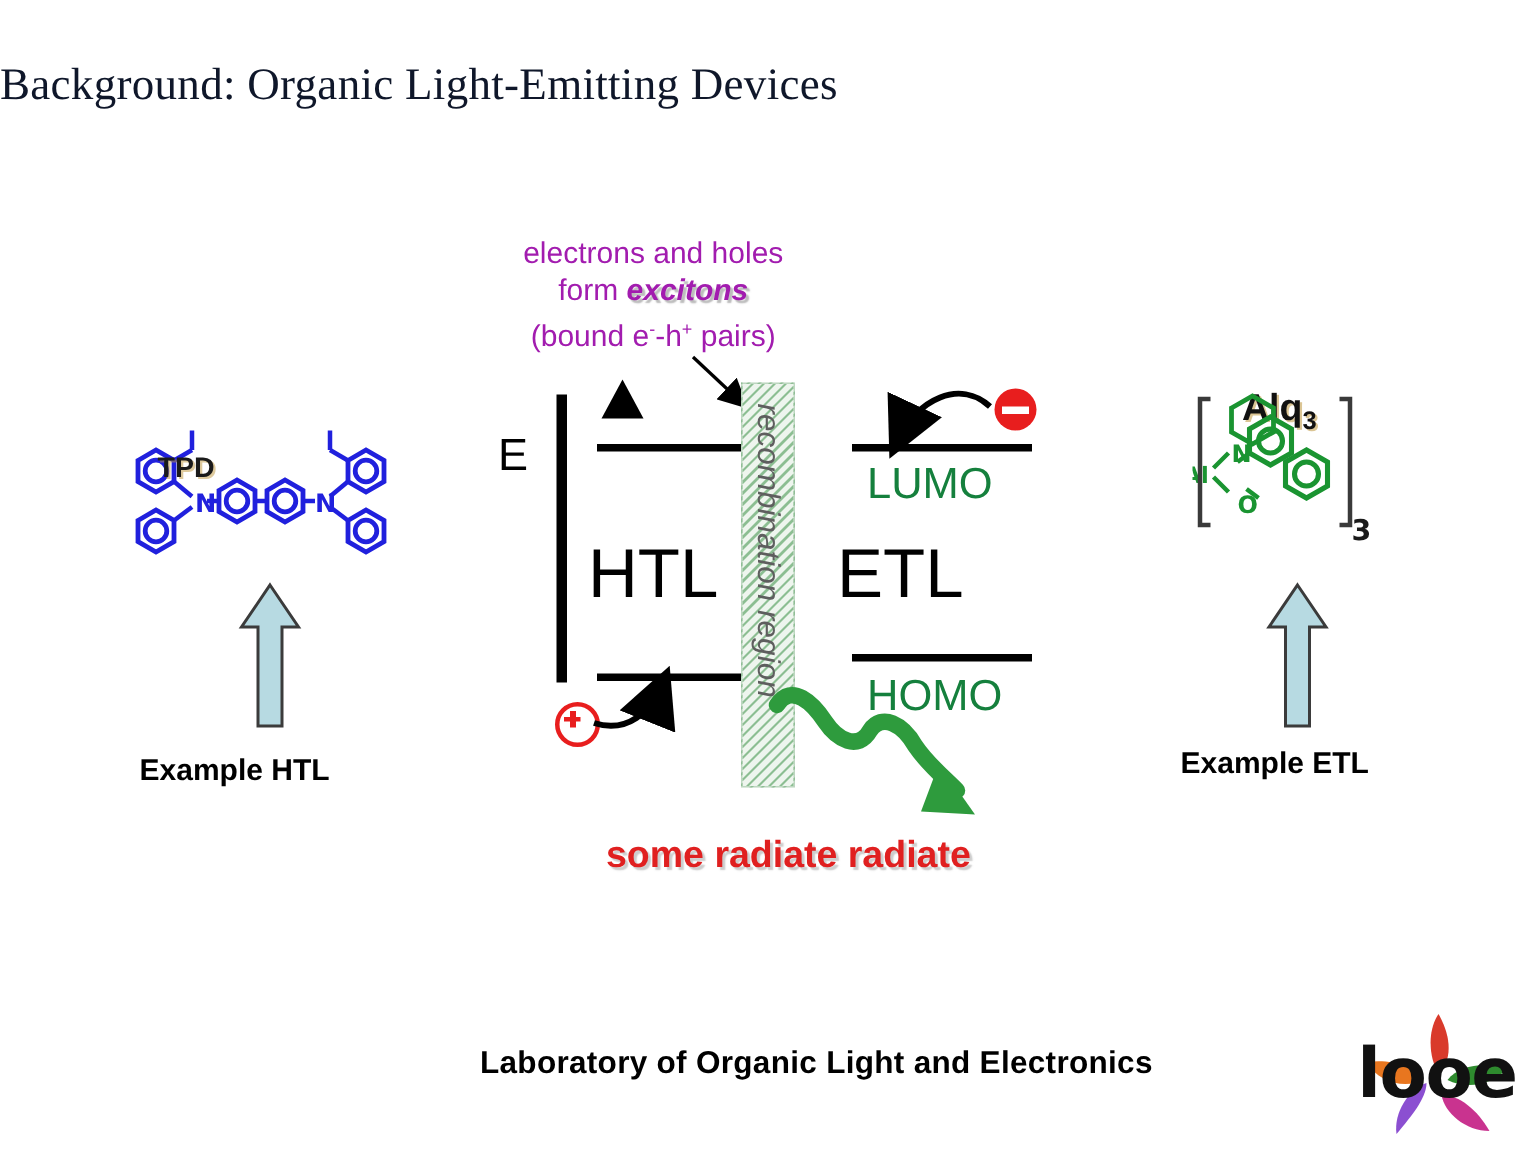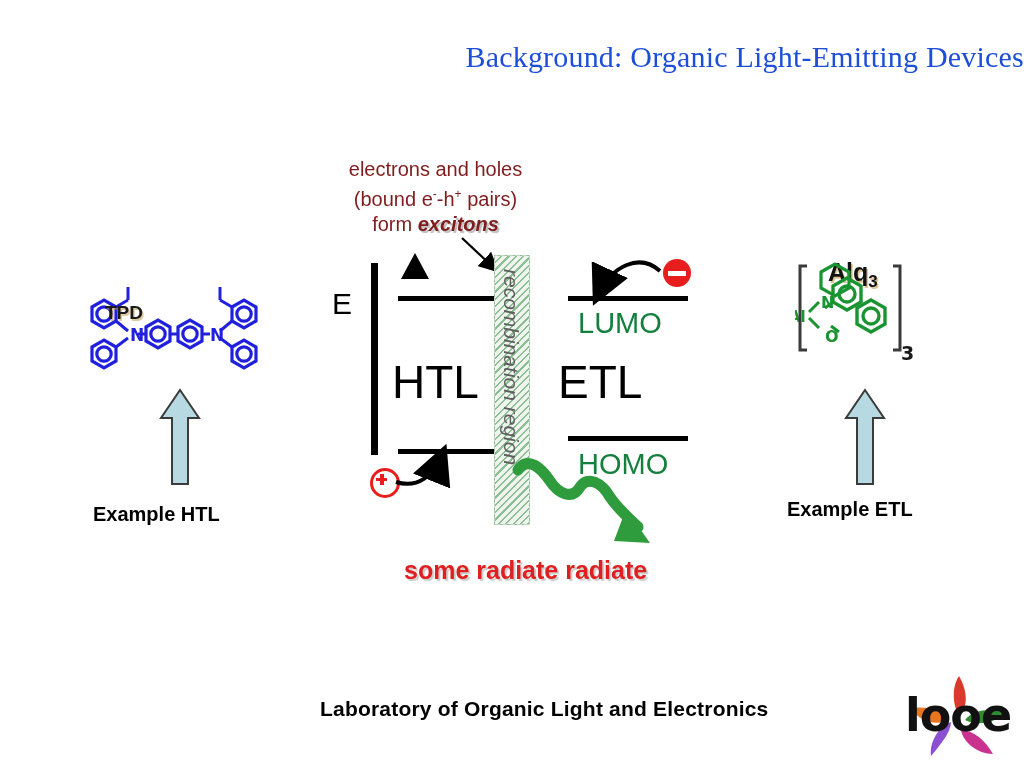--- a/index.html
+++ b/index.html
@@ -2,27 +2,27 @@
 <html><head>
 <meta charset="utf-8">
 <style>
   html,body{margin:0;padding:0;background:#ffffff;}
   body{width:1024px;height:768px;position:relative;overflow:hidden;
        font-family:"Liberation Sans","DejaVu Sans",sans-serif;}
 
   .slide{position:absolute;inset:0;background:#fff;}
 
   
-  .title{position:absolute;left:0;top:40px;width:1024px;text-align:right;
+  .title{position:absolute;left:0;top:40px;width:1024px;text-align:left;
          font-family:"Liberation Serif","DejaVu Serif",serif;
-         font-size:30px;color:#1d4ed8;letter-spacing:.2px;white-space:nowrap;}
+         font-size:30px;color:#0f172a;letter-spacing:.2px;white-space:nowrap;}
 
   
   .exciton-caption{position:absolute;left:283px;top:157px;width:305px;
-        text-align:center;color:#7f1d1d;font-size:20px;line-height:25px;
+        text-align:center;color:#a21caf;font-size:20px;line-height:25px;
         font-weight:500;}
   .exciton-caption .em{font-weight:bold;font-style:italic;
         text-shadow:2px 2px 1px rgba(150,150,150,.65);}
   .exciton-caption sup{font-size:12px;vertical-align:super;}
 
   
   .diagram{position:absolute;left:330px;top:255px;width:370px;height:290px;}
 
   .e-label{position:absolute;left:2px;top:32px;font-size:30px;color:#000;
            font-family:"Liberation Sans",sans-serif;}
@@ -109,24 +109,24 @@
 </head>
 <body>
 
 <div class="slide">
 
   <div class="title">Background: Organic Light-Emitting Devices</div>
 
   <div class="exciton-caption">
     <div>electrons and holes</div>
     <div>
+      <span>form </span><span class="em">excitons</span>
+    </div>
+    <div>
       <span>(bound e</span><sup>-</sup><span>-h</span><sup>+</sup><span> pairs)</span>
-    </div>
-    <div>
-      <span>form </span><span class="em">excitons</span>
     </div>
   </div>
 
   <svg class="overlay" width="1024" height="768">
     <defs>
       <marker id="blkhead" markerWidth="9" markerHeight="9" refX="6" refY="4.5" orient="auto">
         <path d="M0,0 L9,4.5 L0,9 z" fill="#000"></path>
       </marker>
       <marker id="blkhead2" markerWidth="10" markerHeight="10" refX="7" refY="5" orient="auto">
         <path d="M0,0 L10,5 L0,10 z" fill="#000"></path>

